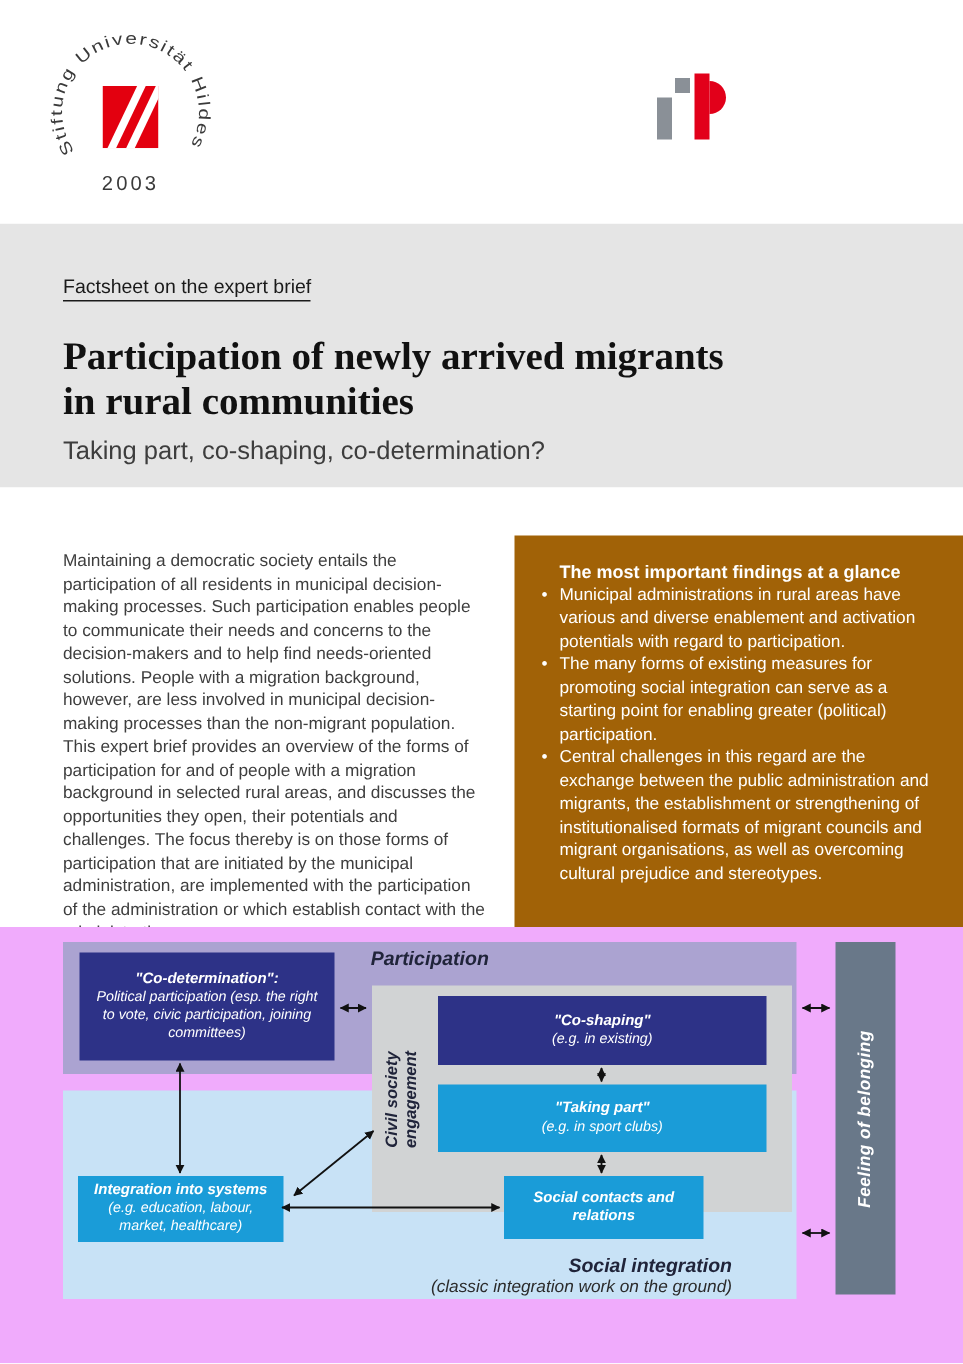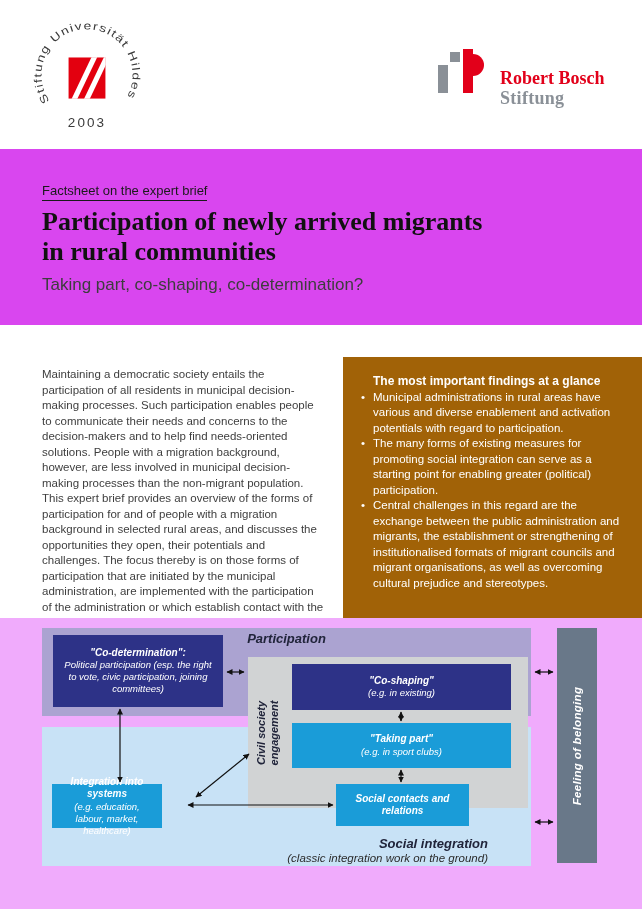--- a/index.html
+++ b/index.html
@@ -9,24 +9,24 @@
   
   .header{position:relative;height:149px;background:#fff;}
   .uni-logo{position:absolute;left:30px;top:18px;width:114px;height:118px;}
   .bosch-logo{position:absolute;left:437px;top:48px;display:flex;}
   .bosch-mark{width:52px;height:46px;flex:0 0 auto;}
   .bosch-text{margin-left:11px;margin-top:20px;font-family:"Liberation Serif", serif;line-height:20px;}
   .bosch-text .l1{color:#e2001a;font-weight:bold;font-size:18px;}
   .bosch-text .l2{color:#8a9097;font-weight:bold;font-size:18px;letter-spacing:.3px;}
 
   
-  .banner{height:176px;background:#d946ef;padding:0 42px;box-sizing:border-box;}
+  .banner{height:176px;background:#e5e5e5;padding:0 42px;box-sizing:border-box;}
   .kicker{display:inline-block;padding-top:34px;font-size:13px;color:#1a1a1a;
           border-bottom:1px solid #1a1a1a;padding-bottom:2px;}
-  .title{margin:6px 0 0 0;font-family:"Liberation Serif", serif;font-weight:bold;
+  .title{margin:22px 0 0 0;font-family:"Liberation Serif", serif;font-weight:bold;
          font-size:26px;line-height:30px;color:#111;}
   .subtitle{margin:8px 0 0 0;font-size:17px;color:#3d3d3d;}
 
   
   .content{position:relative;height:293px;background:#fff;}
   .intro{position:absolute;left:42px;top:42px;width:282px;margin:0;
          font-size:11.5px;line-height:15.5px;color:#3e3e3e;}
   .findings{position:absolute;left:343px;top:32px;width:299px;height:262px;box-sizing:border-box;
             background:#a16207;color:#fff;padding:17px 18px 0 16px;}
   .findings h3{margin:0 0 0 14px;font-size:12px;line-height:15.5px;}
@@ -44,21 +44,21 @@
 
   .dbox{position:absolute;display:flex;flex-direction:column;align-items:center;justify-content:center;
         text-align:center;color:#fff;box-sizing:border-box;padding:4px 8px;}
   .dbox .bt{font-weight:bold;font-size:10px;line-height:12.5px;}
   .dbox .bb{font-size:9.5px;line-height:12px;}
   .indigo{background:#2d3287;}
   .azure{background:#1a9cd8;}
   .codet{left:53px;top:17px;width:170px;height:72px;}
   .coshape{left:292px;top:46px;width:219px;height:46px;}
   .takepart{left:292px;top:105px;width:219px;height:45px;}
-  .integ{left:52px;top:166px;width:110px;height:44px;}
+  .integ{left:52px;top:166px;width:137px;height:44px;}
   .soccon{left:336px;top:166px;width:133px;height:42px;}
 
   .part-label{position:absolute;left:42px;top:13px;width:489px;text-align:center;
               font-weight:bold;font-size:13px;color:#20243a;}
   .socint-label{position:absolute;left:42px;top:218px;width:446px;text-align:right;color:#20243a;}
   .socint-label .t{font-weight:bold;font-size:13px;line-height:15px;}
   .socint-label .s{font-size:11.5px;line-height:15px;color:#2b2b2b;}
 
   .civil-wrap{position:absolute;left:248px;top:39px;width:40px;height:151px;
               display:flex;align-items:center;justify-content:center;}
@@ -93,24 +93,20 @@
       </g>
     </svg>
 
     <div class="bosch-logo">
       <svg class="bosch-mark" viewBox="0 0 52 46">
         <rect x="13" y="4" width="10" height="10" fill="#8a9097"></rect>
         <rect x="1" y="17" width="10" height="28" fill="#8a9097"></rect>
         <rect x="26" y="1" width="10" height="44" fill="#e2001a"></rect>
         <path d="M36 6 A 11 11 0 0 1 36 28 Z" fill="#e2001a"></path>
       </svg>
-      <div class="bosch-text">
-        <div class="l1">Robert Bosch</div>
-        <div class="l2">Stiftung</div>
-      </div>
     </div>
   </div>
 
   <div class="banner">
     <span class="kicker">Factsheet on the expert brief</span>
     <h1 class="title">
       <span>Participation of newly arrived migrants</span><br>
       <span>in rural communities</span>
     </h1>
     <p class="subtitle">Taking part, co-shaping, co-determination?</p>

